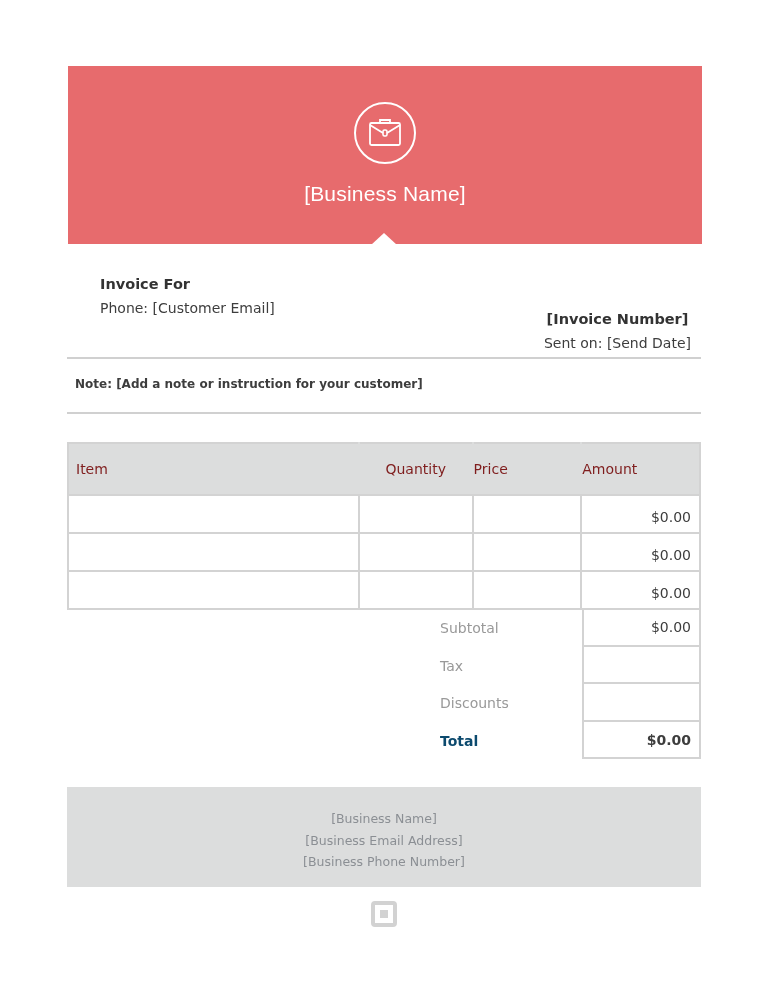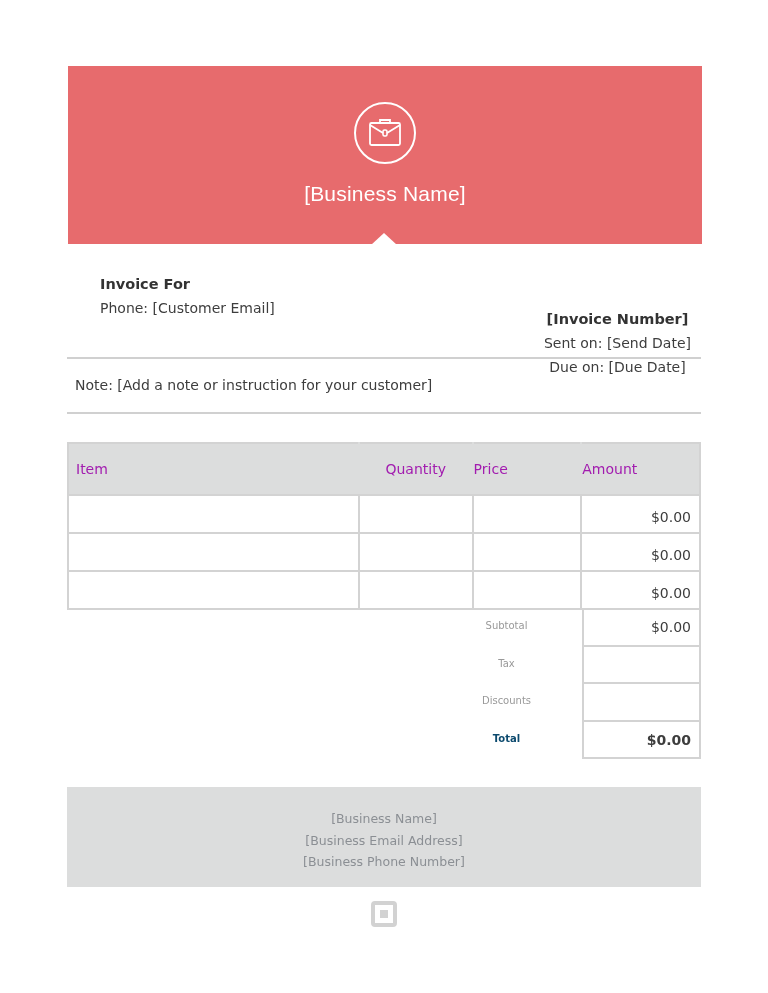--- a/index.html
+++ b/index.html
@@ -23,41 +23,41 @@
   .biz-name {
     position: absolute; left: 0; top: 116px; width: 100%; text-align: center;
     color: #ffffff; font-size: 21px; font-family: "Liberation Sans", sans-serif; letter-spacing: 0.2px;
   }
 
   .info-left { position: absolute; left: 75px; top: 272px; font-size: 14px; line-height: 24px; margin-left: 25px; }
   .info-right { position: absolute; right: 77px; top: 272px; text-align: center; font-size: 14px; line-height: 24px; margin-top: 35px; }
   .bold { font-weight: bold; font-size: 14.5px; color: #333; }
 
   .divider { position: absolute; left: 67px; width: 634px; height: 2px; background: #d0d0d0; }
-  .note { position: absolute; left: 75px; top: 377px; font-size: 14px; color: #3d3d3d; }
+  .note { position: absolute; left: 75px; top: 377px; font-size: 12px; color: #3d3d3d; font-weight: bold; }
 
   table.items {
     position: absolute; left: 67px; top: 442px; width: 634px;
     border-collapse: collapse;
   }
   table.items th, table.items td { border: 2px solid #d3d3d3; }
   table.items th {
-    background: #dcdddd; height: 52px; font-weight: normal; color: #a21caf;
+    background: #dcdddd; height: 52px; font-weight: normal; color: #7f1d1d;
     font-size: 14px; font-family: "DejaVu Sans", sans-serif;
   }
   table.items th.c-item { text-align: left; padding-left: 7px; }
   table.items th.c-qty { text-align: center; }
   table.items th.c-price { text-align: left; }
   table.items th.c-amt { text-align: left; padding-right: 3px; }
   table.items th:not(:last-child) { border-right-color: #dcdddd; }
   table.items td { height: 38px; background: #fff; font-size: 14px; text-align: right; padding-right: 8px; padding-top: 6px; color: #3d3d3d; }
 
   .summary { position: absolute; left: 440px; top: 609px; width: 261px; }
   .sum-row { display: flex; height: 37.5px; }
-  .sum-label { width: 142px; text-align: center; padding-right: 9px; padding-top: 11px; font-size: 10px; color: #999; }
+  .sum-label { width: 142px; text-align: left; padding-right: 9px; padding-top: 11px; font-size: 14px; color: #999; }
   .sum-label.total { color: #0c4a6e; font-weight: bold; }
   .sum-val {
     width: 119px; border: 2px solid #d3d3d3; border-top: none;
     text-align: right; padding-right: 8px; padding-top: 10px; font-size: 14px; color: #3d3d3d;
   }
   .sum-val.total { font-weight: bold; }
 
   .footer {
     position: absolute; left: 67px; top: 787px; width: 634px; height: 100px;
     background: #dcdddd; text-align: center; padding-top: 21px;
@@ -86,21 +86,20 @@
 </div>
 
 <div class="info-left">
   <div class="bold">Invoice For</div>
   <div>Phone: [Customer Email]</div>
 </div>
 
 <div class="info-right">
   <div class="bold">[Invoice Number]</div>
   <div>Sent on: [Send Date]</div>
-  <div>Due on: [Due Date]</div>
 </div>
 
 <div class="divider" style="top:357px;"></div>
 <div class="note">Note: [Add a note or instruction for your customer]</div>
 <div class="divider" style="top:412px;"></div>
 
 <table class="items">
   <colgroup>
     <col style="width:292px">
       <col style="width:114px">

